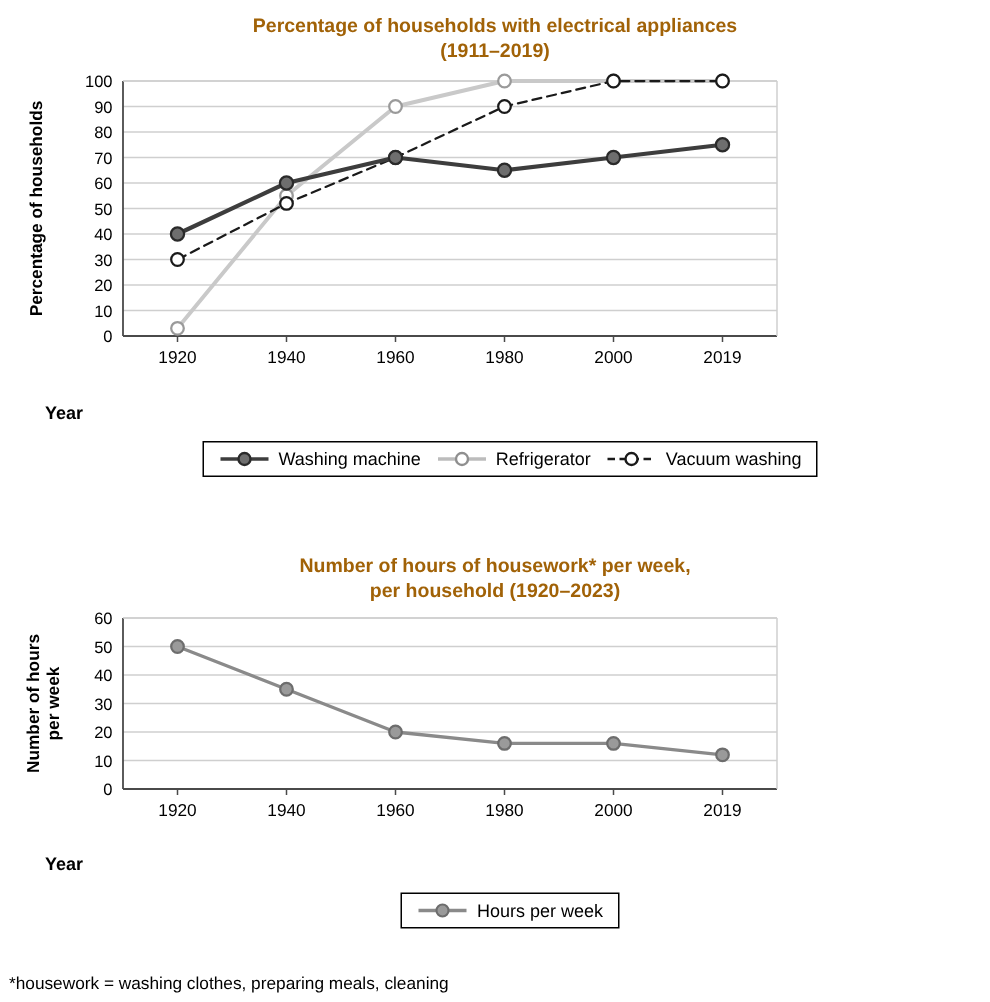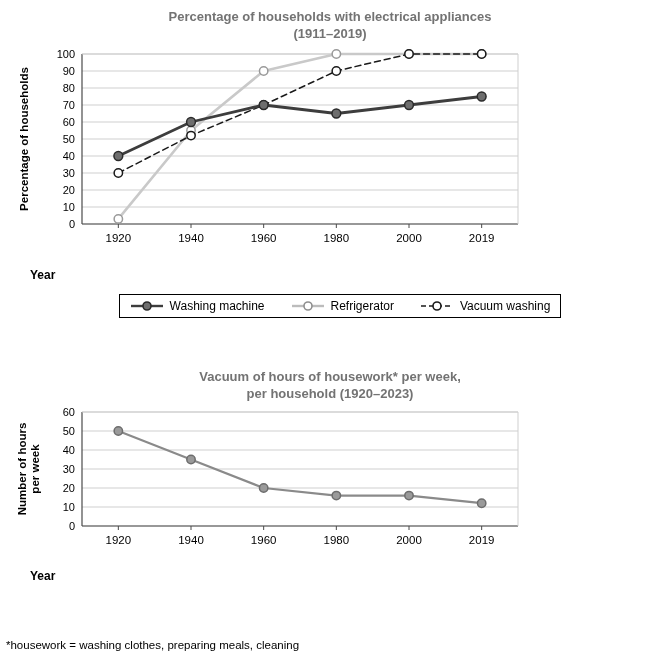--- a/index.html
+++ b/index.html
@@ -17,57 +17,57 @@
   }
   .chart-block {
     position: relative;
     width: 660px;
   }
   .chart-title {
     text-align: center;
     font-weight: bold;
     font-size: 13px;
     line-height: 17px;
-    color: #737373;
+    color: #a16207;
   }
   .plot-wrap {
     position: relative;
   }
   svg { display: block; }
   .legend-box {
     border: 1px solid #000;
     display: inline-block;
     padding: 4px 10px;
     background: #fff;
   }
   .legend-row {
     display: flex;
     align-items: center;
-    gap: 26px;
+    gap: 10px;
     text-align: center;
   }
   .legend-item {
     display: flex;
     align-items: center;
     gap: 6px;
     font-size: 12px;
     white-space: nowrap;
   }
   .legend-center {
     text-align: center;
   }
   .axis-label-x {
     text-align: left;
     font-weight: bold;
     font-size: 12px;
   }
   .footnote {
     position: absolute;
     left: 6px;
-    bottom: 17px;
+    bottom: 6px;
     font-size: 11.5px;
     color: #000;
   }
 </style>
 </head>
 <body>
 
 <div class="chart-block" style="height:340px;">
   <div class="chart-title" style="padding-top:8px;">
     <div>Percentage of households with electrical appliances</div>
@@ -165,21 +165,21 @@
           </svg>
           <span>Vacuum washing</span>
         </div>
       </div>
     </div>
   </div>
 </div>
 
 <div class="chart-block" style="height:300px;">
   <div class="chart-title" style="padding-top:28px;">
-    <div>Vacuum of hours of housework* per week,</div>
+    <div>Number of hours of housework* per week,</div>
     <div>per household (1920–2023)</div>
   </div>
 
   <div class="plot-wrap">
     <svg id="svg2" width="660" height="165" viewBox="0 0 660 165">
         <line x1="82" y1="124.00" x2="518" y2="124.00" stroke="#cfcfcf" stroke-width="1"></line>
         <line x1="82" y1="105.00" x2="518" y2="105.00" stroke="#cfcfcf" stroke-width="1"></line>
         <line x1="82" y1="86.00" x2="518" y2="86.00" stroke="#cfcfcf" stroke-width="1"></line>
         <line x1="82" y1="67.00" x2="518" y2="67.00" stroke="#cfcfcf" stroke-width="1"></line>
         <line x1="82" y1="48.00" x2="518" y2="48.00" stroke="#cfcfcf" stroke-width="1"></line>
@@ -215,15 +215,28 @@
         <circle cx="191.00" cy="57.50" r="4.2" fill="#9a9a9a" stroke="#6d6d6d" stroke-width="1.5"></circle>
         <circle cx="263.67" cy="86.00" r="4.2" fill="#9a9a9a" stroke="#6d6d6d" stroke-width="1.5"></circle>
         <circle cx="336.33" cy="93.60" r="4.2" fill="#9a9a9a" stroke="#6d6d6d" stroke-width="1.5"></circle>
         <circle cx="409.00" cy="93.60" r="4.2" fill="#9a9a9a" stroke="#6d6d6d" stroke-width="1.5"></circle>
         <circle cx="481.67" cy="101.20" r="4.2" fill="#9a9a9a" stroke="#6d6d6d" stroke-width="1.5"></circle>
       </svg>
   </div>
 
   <div class="axis-label-x" style="margin-top:2px;margin-left:30px;">Year</div>
 
+  <div class="legend-center" style="margin-top:12px;margin-left:20px;">
+    <div class="legend-box">
+      <div class="legend-row">
+        <div class="legend-item">
+          <svg width="34" height="12">
+            <line x1="1" y1="6" x2="33" y2="6" stroke="#8a8a8a" stroke-width="2.2"></line>
+            <circle cx="17" cy="6" r="4" fill="#9a9a9a" stroke="#6d6d6d" stroke-width="1.4"></circle>
+          </svg>
+          <span>Hours per week</span>
+        </div>
+      </div>
+    </div>
+  </div>
 </div>
 
 <div class="footnote">*housework = washing clothes, preparing meals, cleaning</div>
 
 </body></html>

